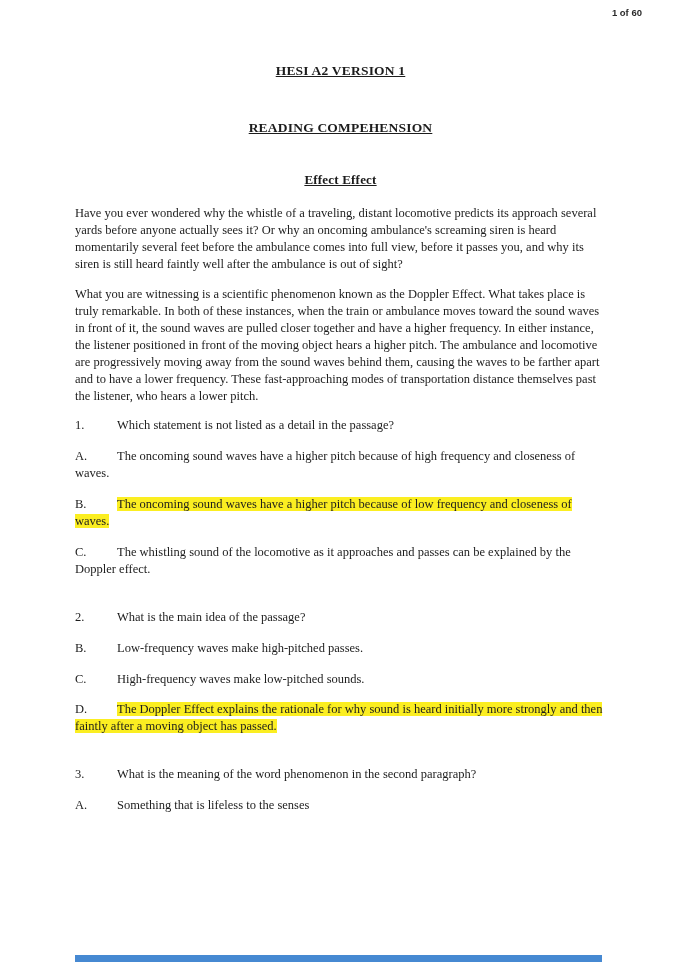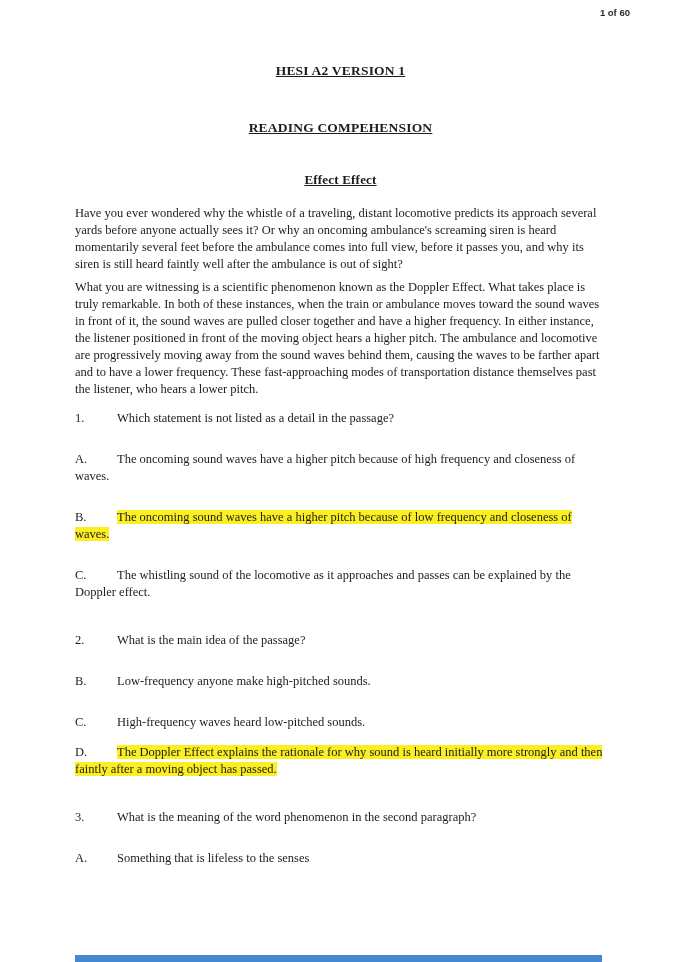--- a/index.html
+++ b/index.html
@@ -5,42 +5,42 @@
   * { margin: 0; padding: 0; box-sizing: border-box; }
   html, body { background: #ffffff; }
   body {
     width: 680px; height: 962px;
     position: relative;
     overflow: hidden;
     font-family: "Liberation Serif", "DejaVu Serif", serif;
     color: #1c1c1c;
   }
   .page-indicator {
-    position: absolute; top: 7px; right: 50px;
+    position: absolute; top: 7px; right: 38px;
     font-family: "Liberation Sans", "DejaVu Sans", sans-serif;
     font-size: 9.5px; font-weight: bold; color: #2a2a2a;
   }
   .content { padding: 0 74px 0 75px; }
   .heading {
     text-align: center; font-weight: bold;
     text-decoration: underline;
     font-size: 13.5px; line-height: 16px;
     letter-spacing: 0.2px;
   }
   .h-title   { padding-top: 63px; }
   .h-section { margin-top: 41px; }
   .h-passage { margin-top: 36px; font-size: 13px; }
   .para {
     font-size: 12.5px; line-height: 17px;
     text-align: left;
   }
   .p1 { margin-top: 17px; }
-  .p2 { margin-top: 6px; }
+  .p2 { margin-top: 13px; }
   .q-line  { margin-top: 12px; }
-  .option  { margin-top: 24px; }
+  .option  { margin-top: 14px; }
   .gap-md  { margin-top: 13px; }
   .gap-lg  { margin-top: 31px; }
   .num { display: inline-block; width: 42px; }
   .highlighted { background: #fbee21; }
   .bottom-bar {
     position: absolute; left: 75px; bottom: 0;
     width: 527px; height: 7px; background: #4689d2;
   }
 </style>
 </head>
@@ -70,24 +70,24 @@
     <p class="para option">
       <span class="num">C.</span><span>The whistling sound of the locomotive as it approaches and passes can be explained by the Doppler effect.</span>
     </p>
   </div>
 
   <div>
     <p class="para q-line gap-lg">
       <span class="num">2.</span><span>What is the main idea of the passage?</span>
     </p>
     <p class="para option">
-      <span class="num">B.</span><span>Low-frequency anyone make high-pitched sounds.</span>
+      <span class="num">B.</span><span>Low-frequency waves make high-pitched passes.</span>
     </p>
     <p class="para option">
-      <span class="num">C.</span><span>High-frequency waves heard low-pitched sounds.</span>
+      <span class="num">C.</span><span>High-frequency waves make low-pitched sounds.</span>
     </p>
     <p class="para option gap-md">
       <span class="num">D.</span><span class="highlighted">The Doppler Effect explains the rationale for why sound is heard initially more strongly and then faintly after a moving object has passed.</span>
     </p>
   </div>
 
   <div>
     <p class="para q-line gap-lg">
       <span class="num">3.</span><span>What is the meaning of the word phenomenon in the second paragraph?</span>
     </p>

